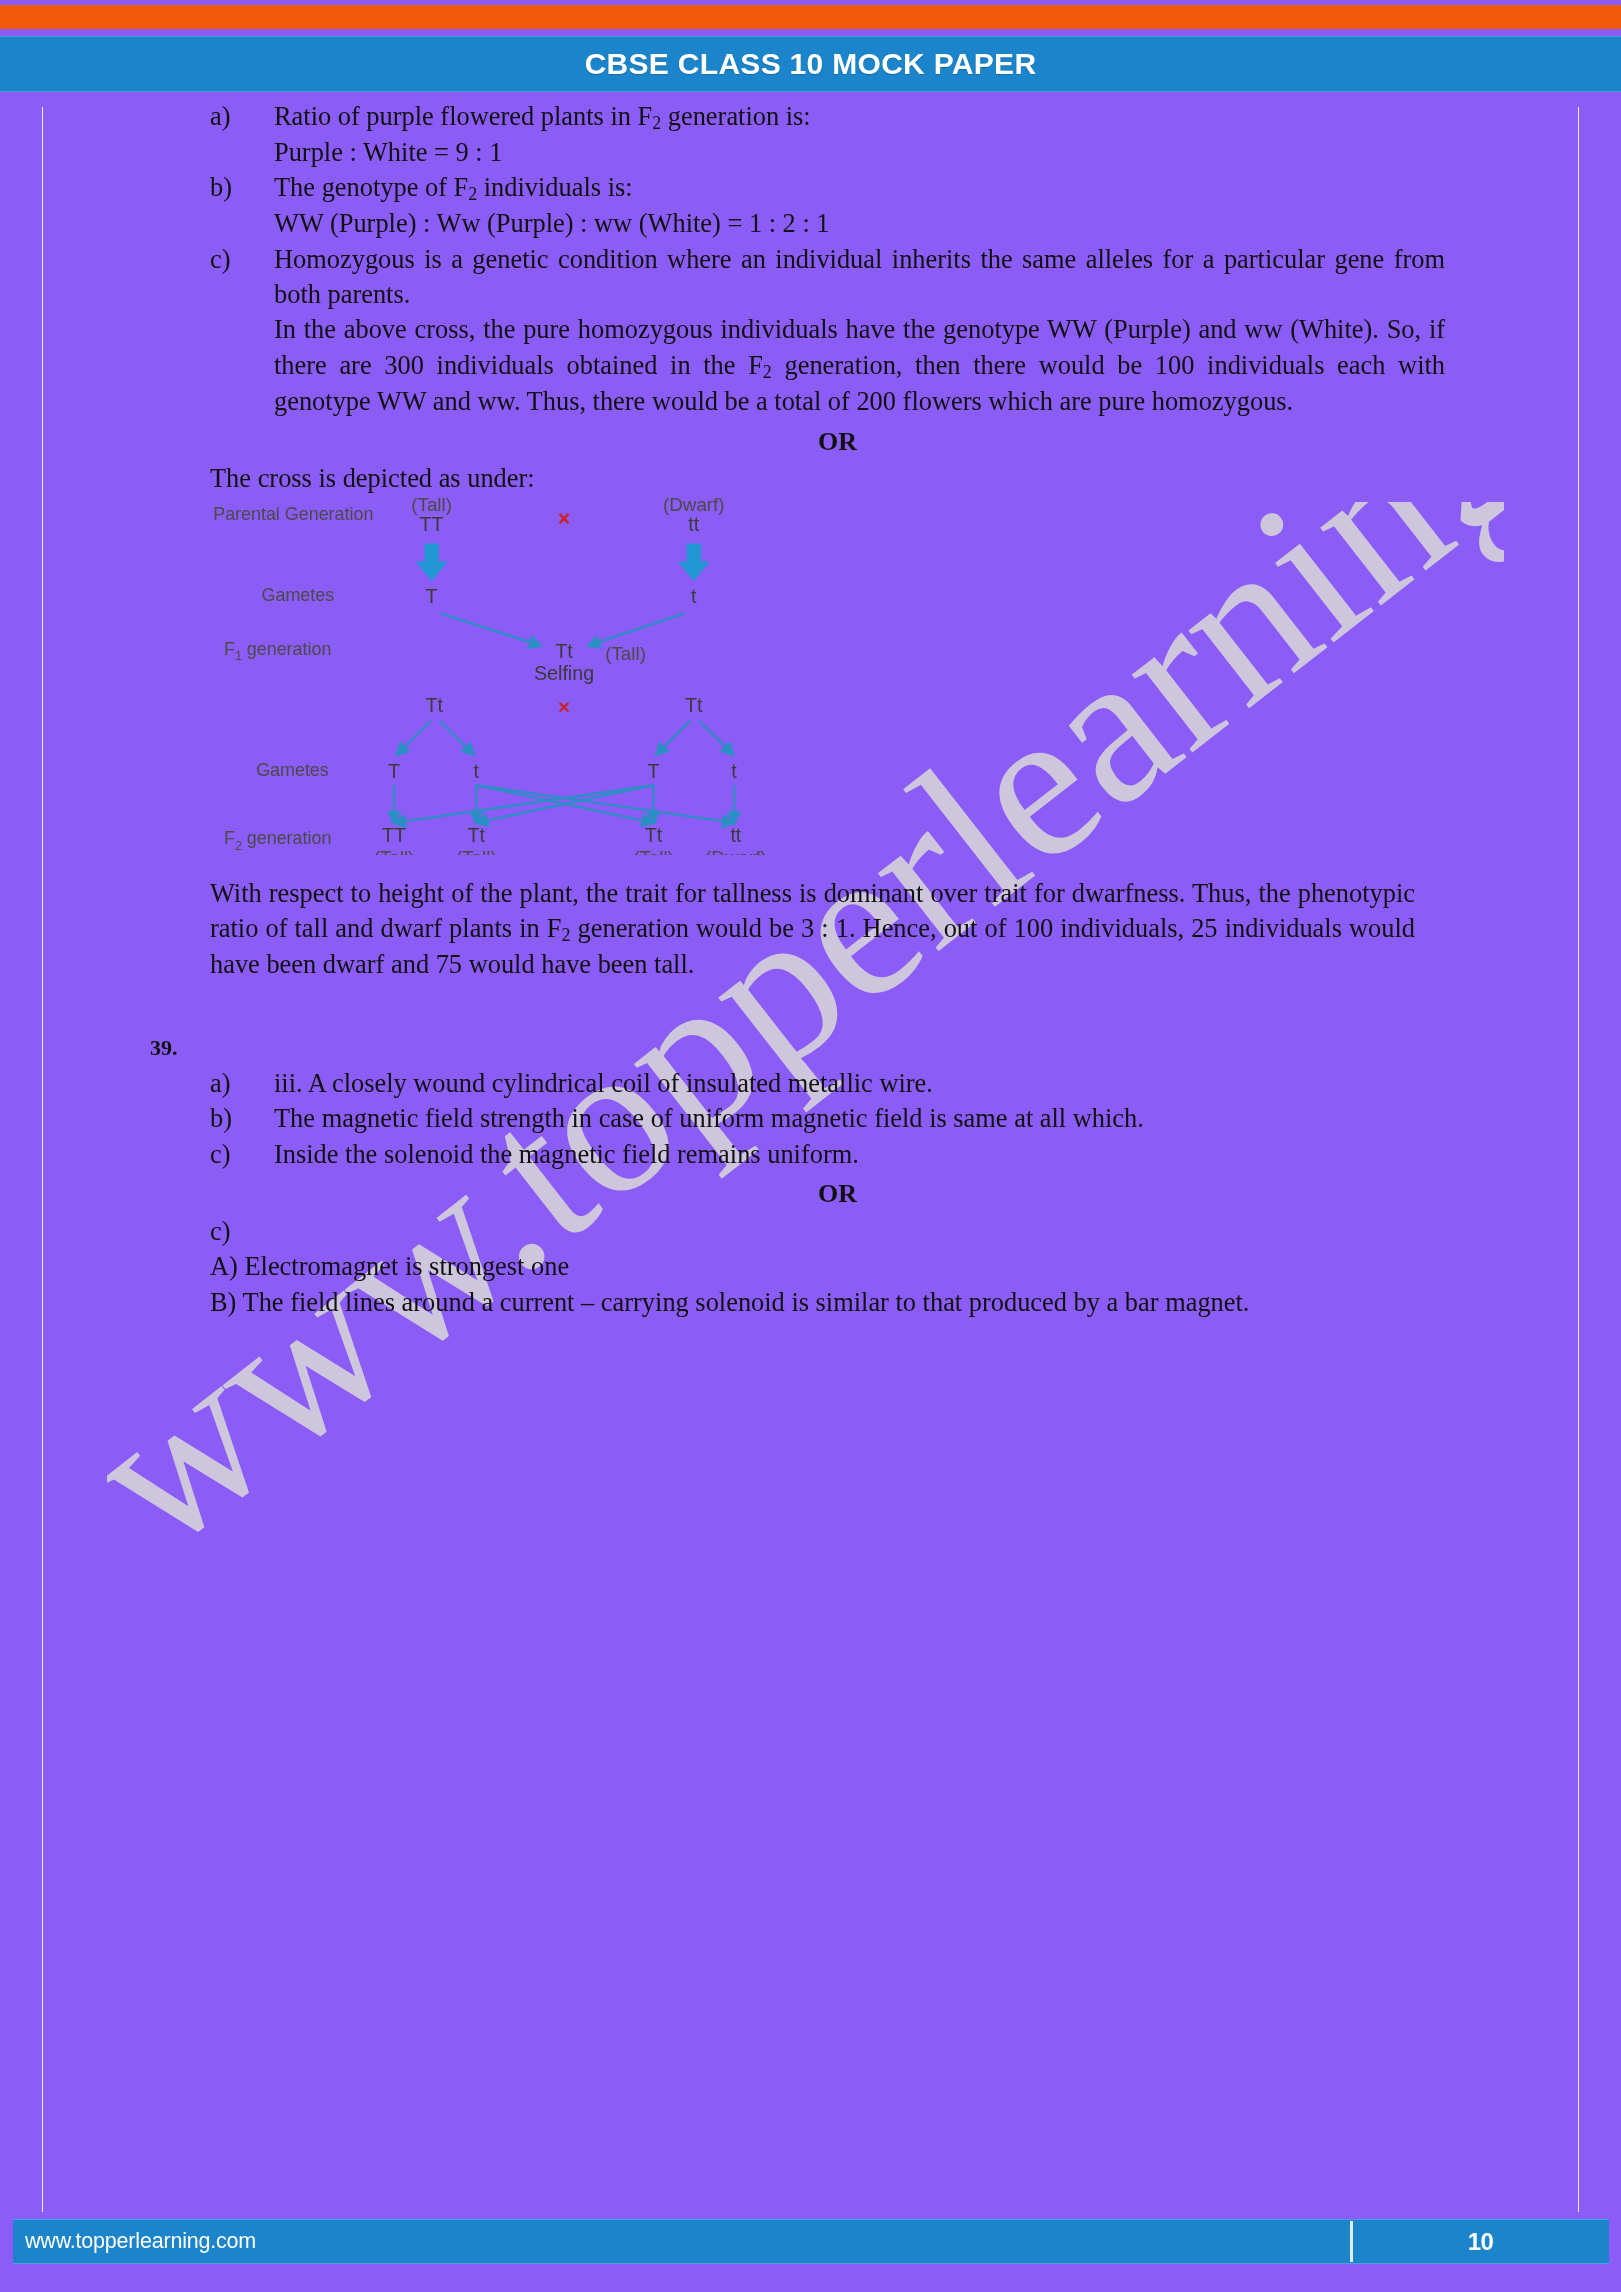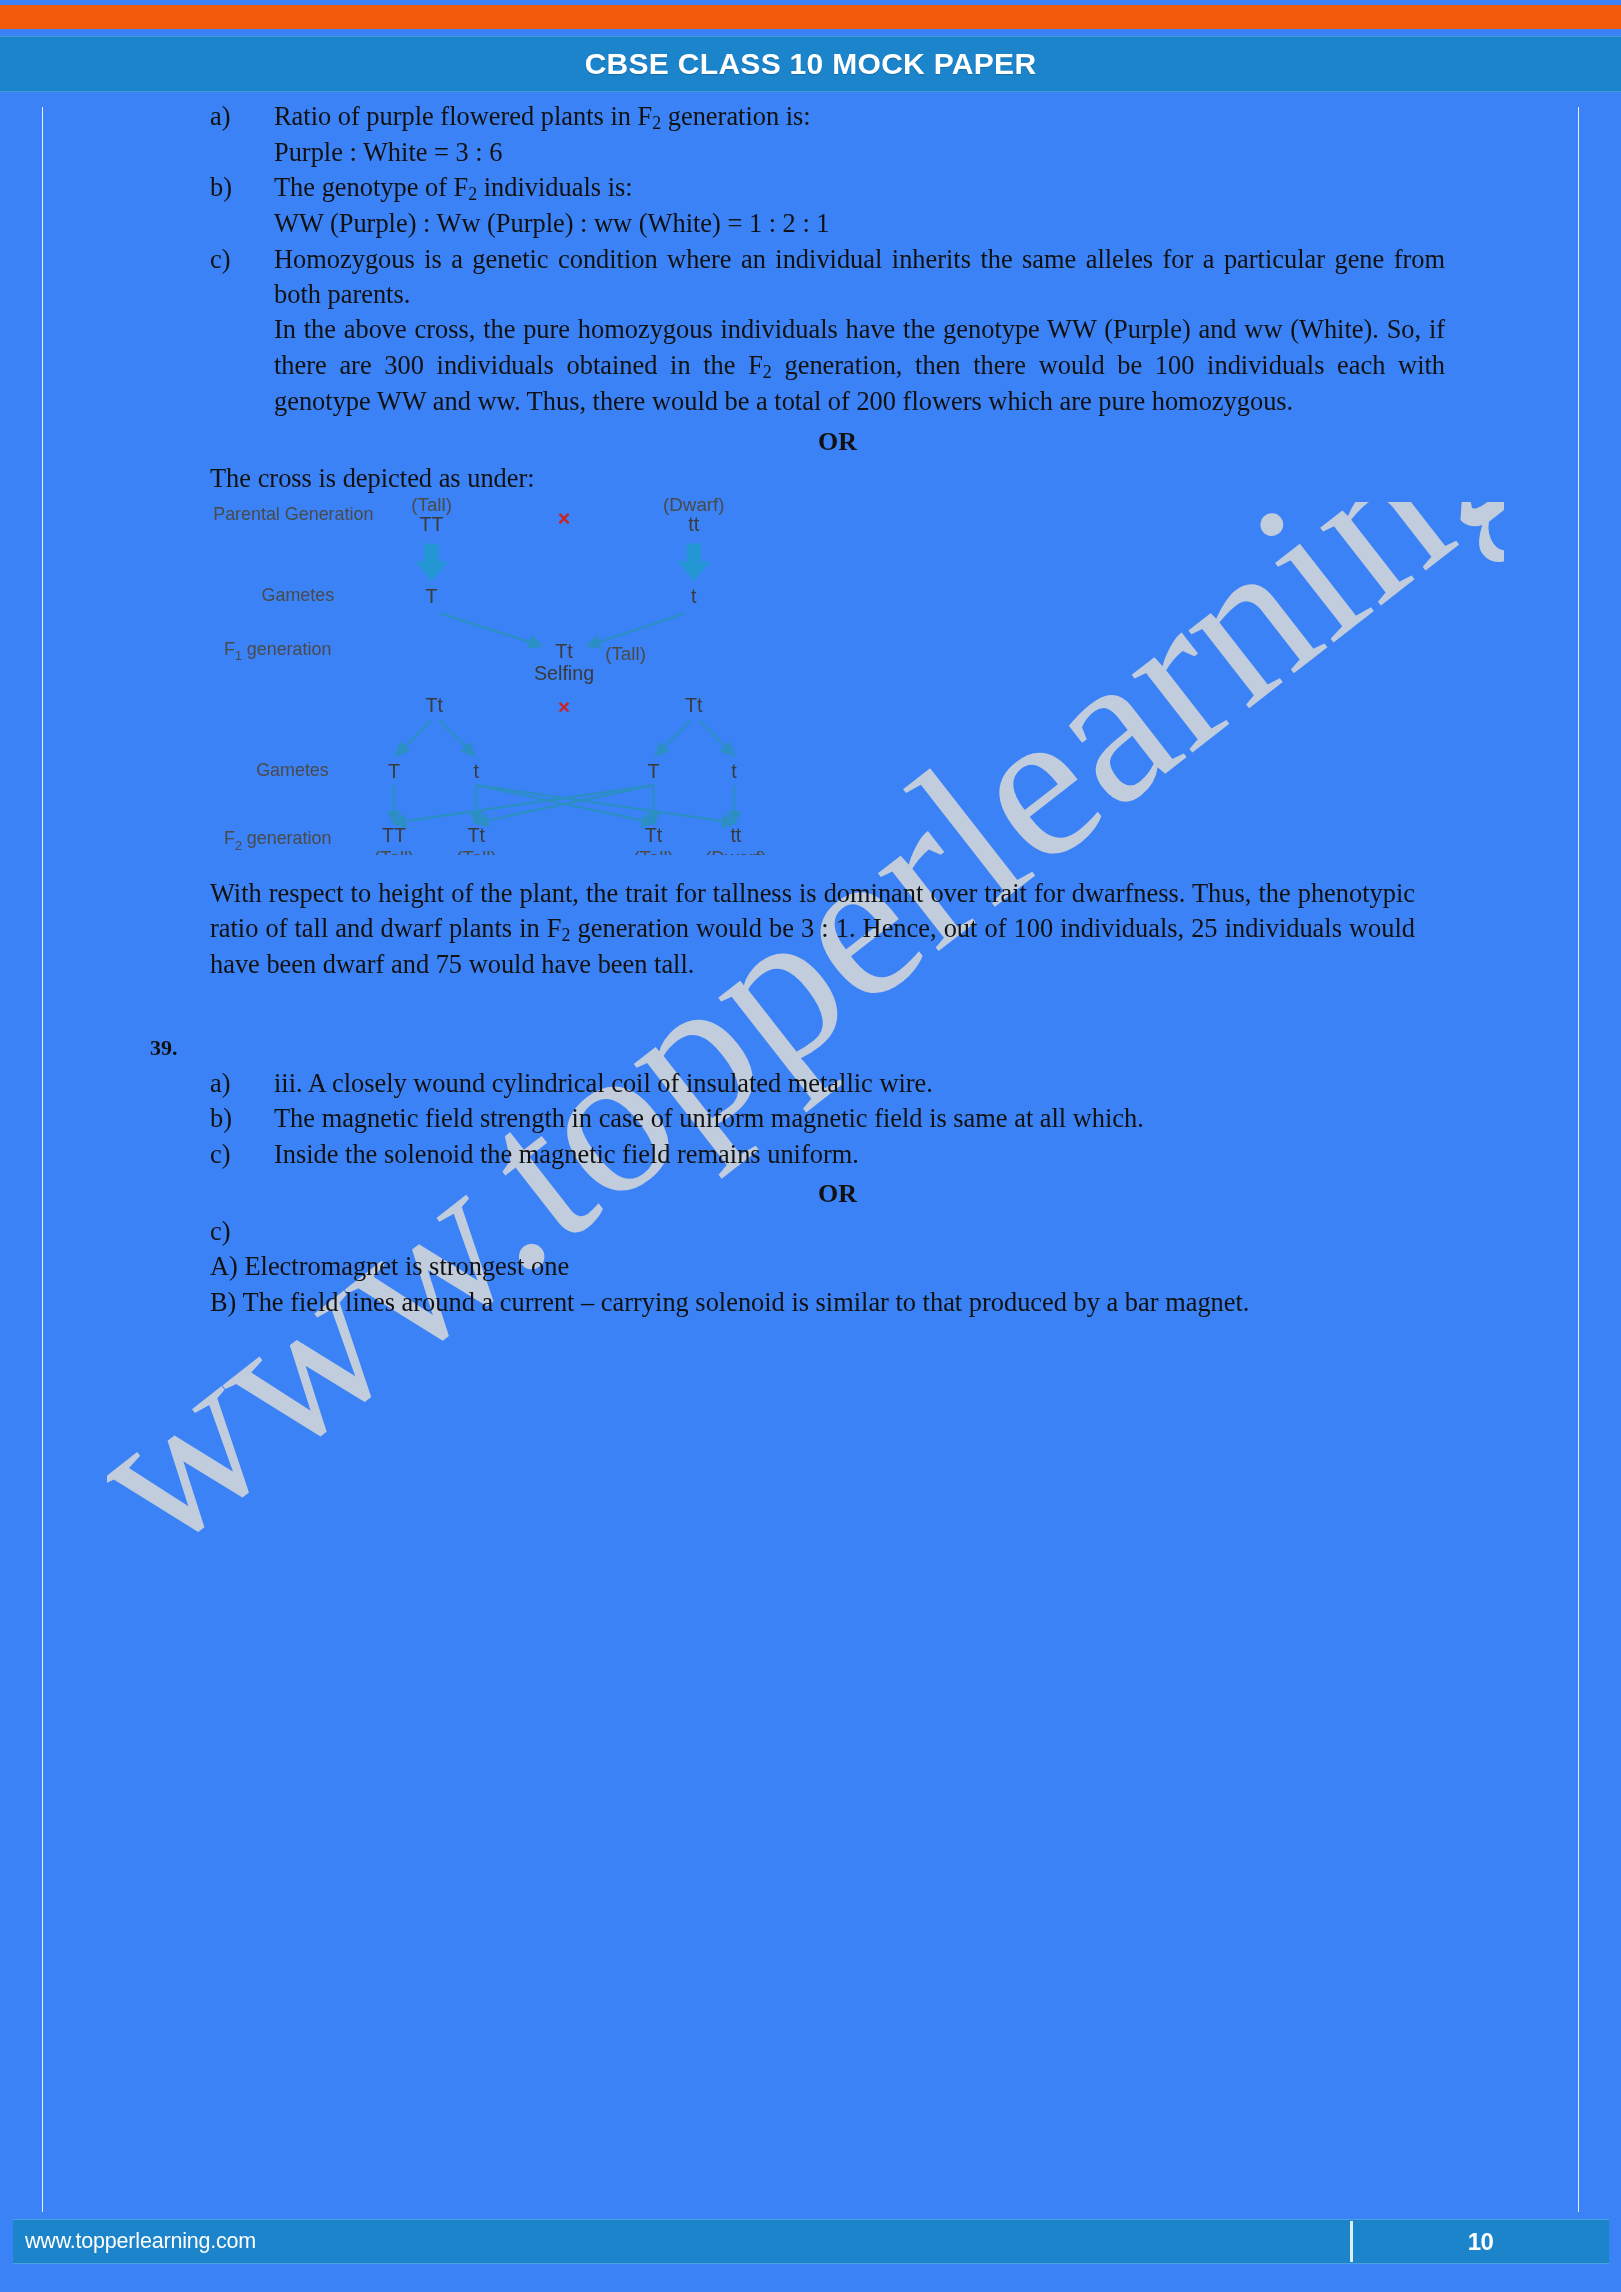--- a/index.html
+++ b/index.html
@@ -13,21 +13,21 @@
     height: 2293px;
     position: relative;
     overflow: hidden;
     font-family: "Liberation Serif", "DejaVu Serif", serif;
   }
 
   
   #page {
     position: absolute;
     inset: 0;
-    background: #3b82f6;
+    background: #8b5cf6;
   }
 
   
   .page-edge-left {
     position: absolute;
     left: 42px;
     top: 107px;
     width: 0.9px;
     height: 2105px;
     background: #eceff1;
@@ -246,21 +246,21 @@
   <div id="content">
 
     <div class="body-text list-block">
 
       <div class="li-row">
         <div class="li-marker">a)</div>
         <div class="li-body">
           <span>Ratio of purple flowered plants in F</span><sub>2</sub><span> generation is:</span>
         </div>
       </div>
-      <div class="sub-line">Purple : White = 3 : 6</div>
+      <div class="sub-line">Purple : White = 9 : 1</div>
 
       <div class="li-row">
         <div class="li-marker">b)</div>
         <div class="li-body">
           <span>The genotype of F</span><sub>2</sub><span> individuals is:</span>
         </div>
       </div>
       <div class="sub-line">WW (Purple) : Ww (Purple) : ww (White) = 1 : 2 : 1</div>
 
       <div class="li-row">

